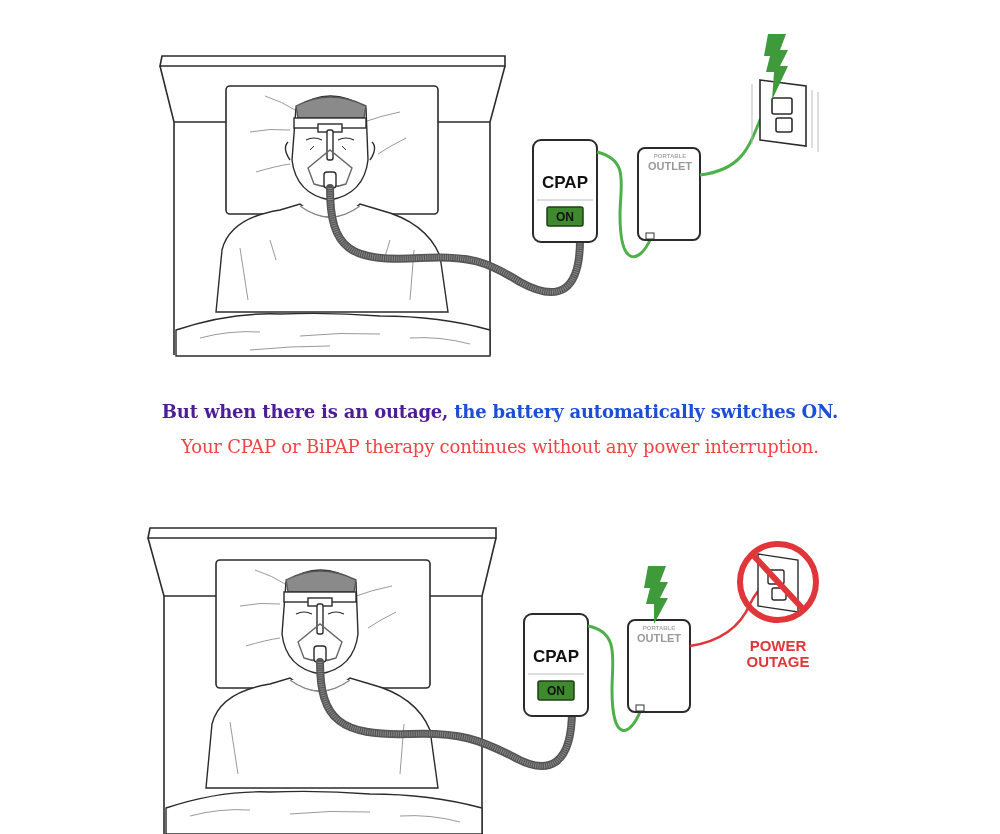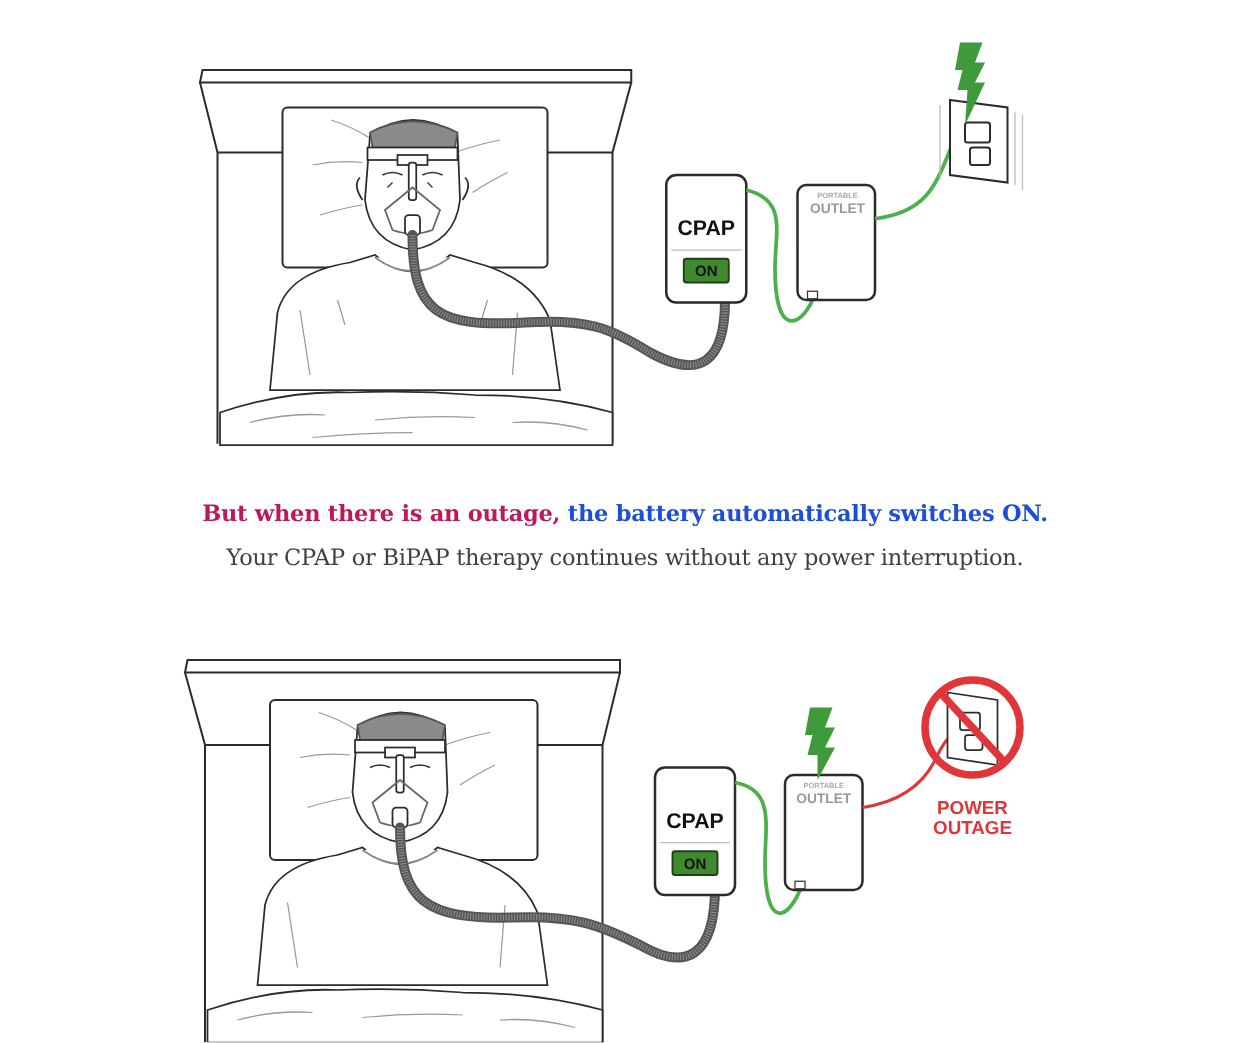--- a/index.html
+++ b/index.html
@@ -3,23 +3,23 @@
 <meta charset="utf-8">
 <style>
   html, body { margin: 0; padding: 0; background: #ffffff; }
   body { width: 1000px; height: 834px; position: relative; overflow: hidden; font-family: "DejaVu Serif", serif; }
   .panel { position: absolute; left: 0; width: 1000px; }
   .panel svg { display: block; }
   #panel-top { top: 0; height: 370px; }
   #panel-bottom { top: 500px; height: 334px; }
   .caption { position: absolute; left: 0; width: 1000px; text-align: center; }
   .headline { top: 401px; font-size: 18px; font-weight: bold; letter-spacing: -0.2px; }
-  .headline .red { color: #be185d; }
+  .headline .red { color: #4c1d95; }
   .headline .green { color: #1d4ed8; }
-  .subline { top: 436px; font-size: 18px; color: #404040; letter-spacing: -0.2px; }
+  .subline { top: 436px; font-size: 18px; color: #ef4444; letter-spacing: -0.2px; }
   .lbl { font-family: "Liberation Sans", sans-serif; font-weight: bold; }
 </style>
 </head>
 <body>
 
 <div class="panel" id="panel-top">
 <svg width="1000" height="370" viewBox="0 0 1000 370" xmlns="http://www.w3.org/2000/svg">
   <g fill="none" stroke="#2b2b2b" stroke-width="1.6">
     <path d="M160 66 L162 56 L505 56 L505 66 Z" fill="#fff"></path>
     <path d="M160 66 L174 122 L174 355"></path>

